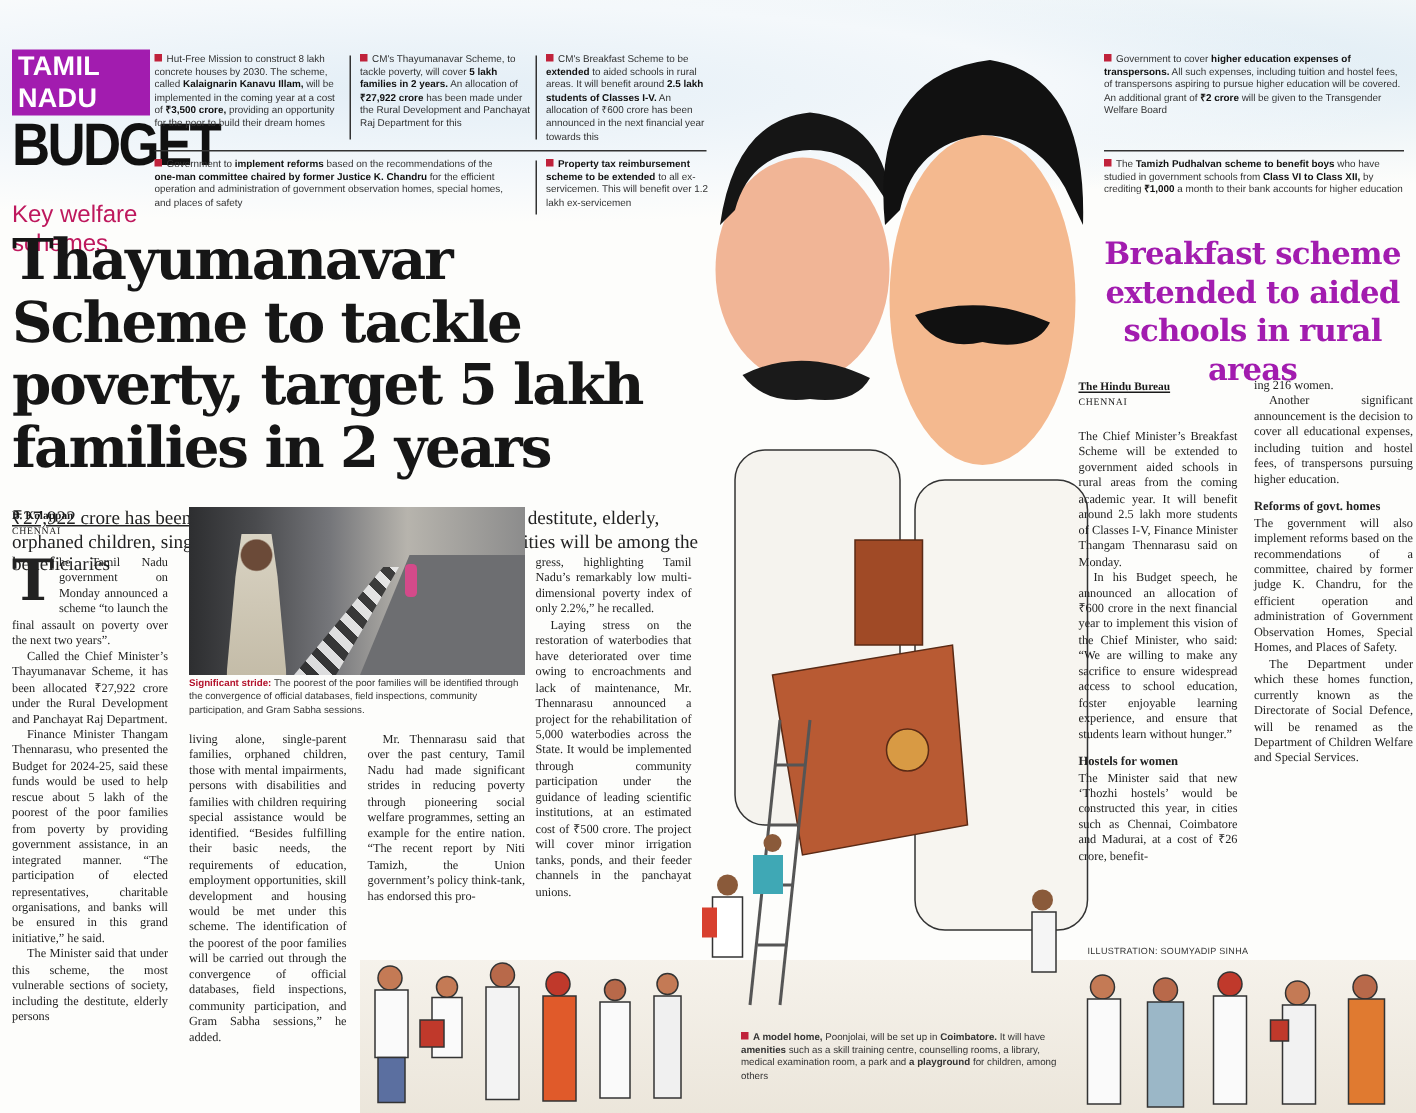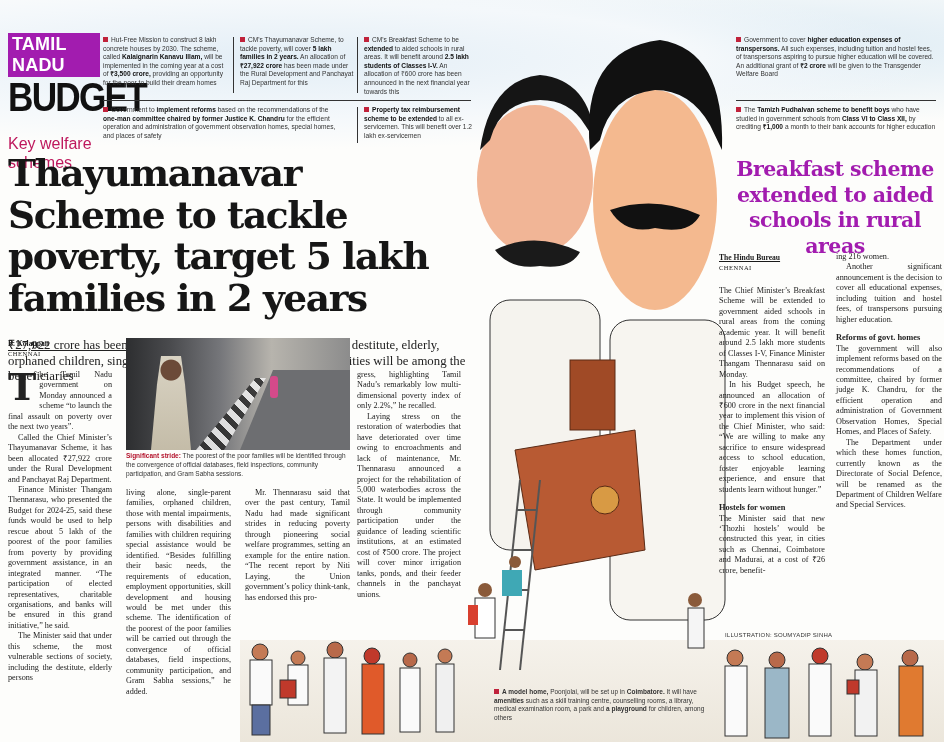--- a/index.html
+++ b/index.html
@@ -105,21 +105,21 @@
     <div class="woman"></div>
   </div>
   <div class="caption">
     <b>Significant stride:</b><span> The poorest of the poor families will be identified through the convergence of official databases, field inspections, community participation, and Gram Sabha sessions.</span>
   </div>
 
   <div class="col" style="left:126px;top:488px;width:105px;">
     <p class="first">living alone, single-parent families, orphaned children, those with mental impairments, persons with disabilities and families with children requiring special assistance would be identified. “Besides fulfilling their basic needs, the requirements of education, employment opportunities, skill development and housing would be met under this scheme. The identification of the poorest of the poor families will be carried out through the convergence of official databases, field inspections, community participation, and Gram Sabha sessions,” he added.</p>
   </div>
   <div class="col" style="left:245px;top:488px;width:105px;">
-    <p>Mr. Thennarasu said that over the past century, Tamil Nadu had made significant strides in reducing poverty through pioneering social welfare programmes, setting an example for the entire nation. “The recent report by Niti Laying, the Union government’s policy think-tank, has endorsed this pro-</p>
+    <p>Mr. Thennarasu said that over the past century, Tamil Nadu had made significant strides in reducing poverty through pioneering social welfare programmes, setting an example for the entire nation. “The recent report by Niti Tamizh, the Union government’s policy think-tank, has endorsed this pro-</p>
   </div>
   <div class="col" style="left:357px;top:340px;width:104px;margin-top:30px;">
     <p class="first">gress, highlighting Tamil Nadu’s remarkably low multi-dimensional poverty index of only 2.2%,” he recalled.</p>
     <p>Laying stress on the restoration of waterbodies that have deteriorated over time owing to encroachments and lack of maintenance, Mr. Thennarasu announced a project for the rehabilitation of 5,000 waterbodies across the State. It would be implemented through community participation under the guidance of leading scientific institutions, at an estimated cost of ₹500 crore. The project will cover minor irrigation tanks, ponds, and their feeder channels in the panchayat unions.</p>
   </div>
 
   <div class="ground"></div>
   <svg class="illus" viewBox="0 0 270 660">
 
     <ellipse cx="75" cy="150" rx="58" ry="75" fill="#f1b596"></ellipse>

